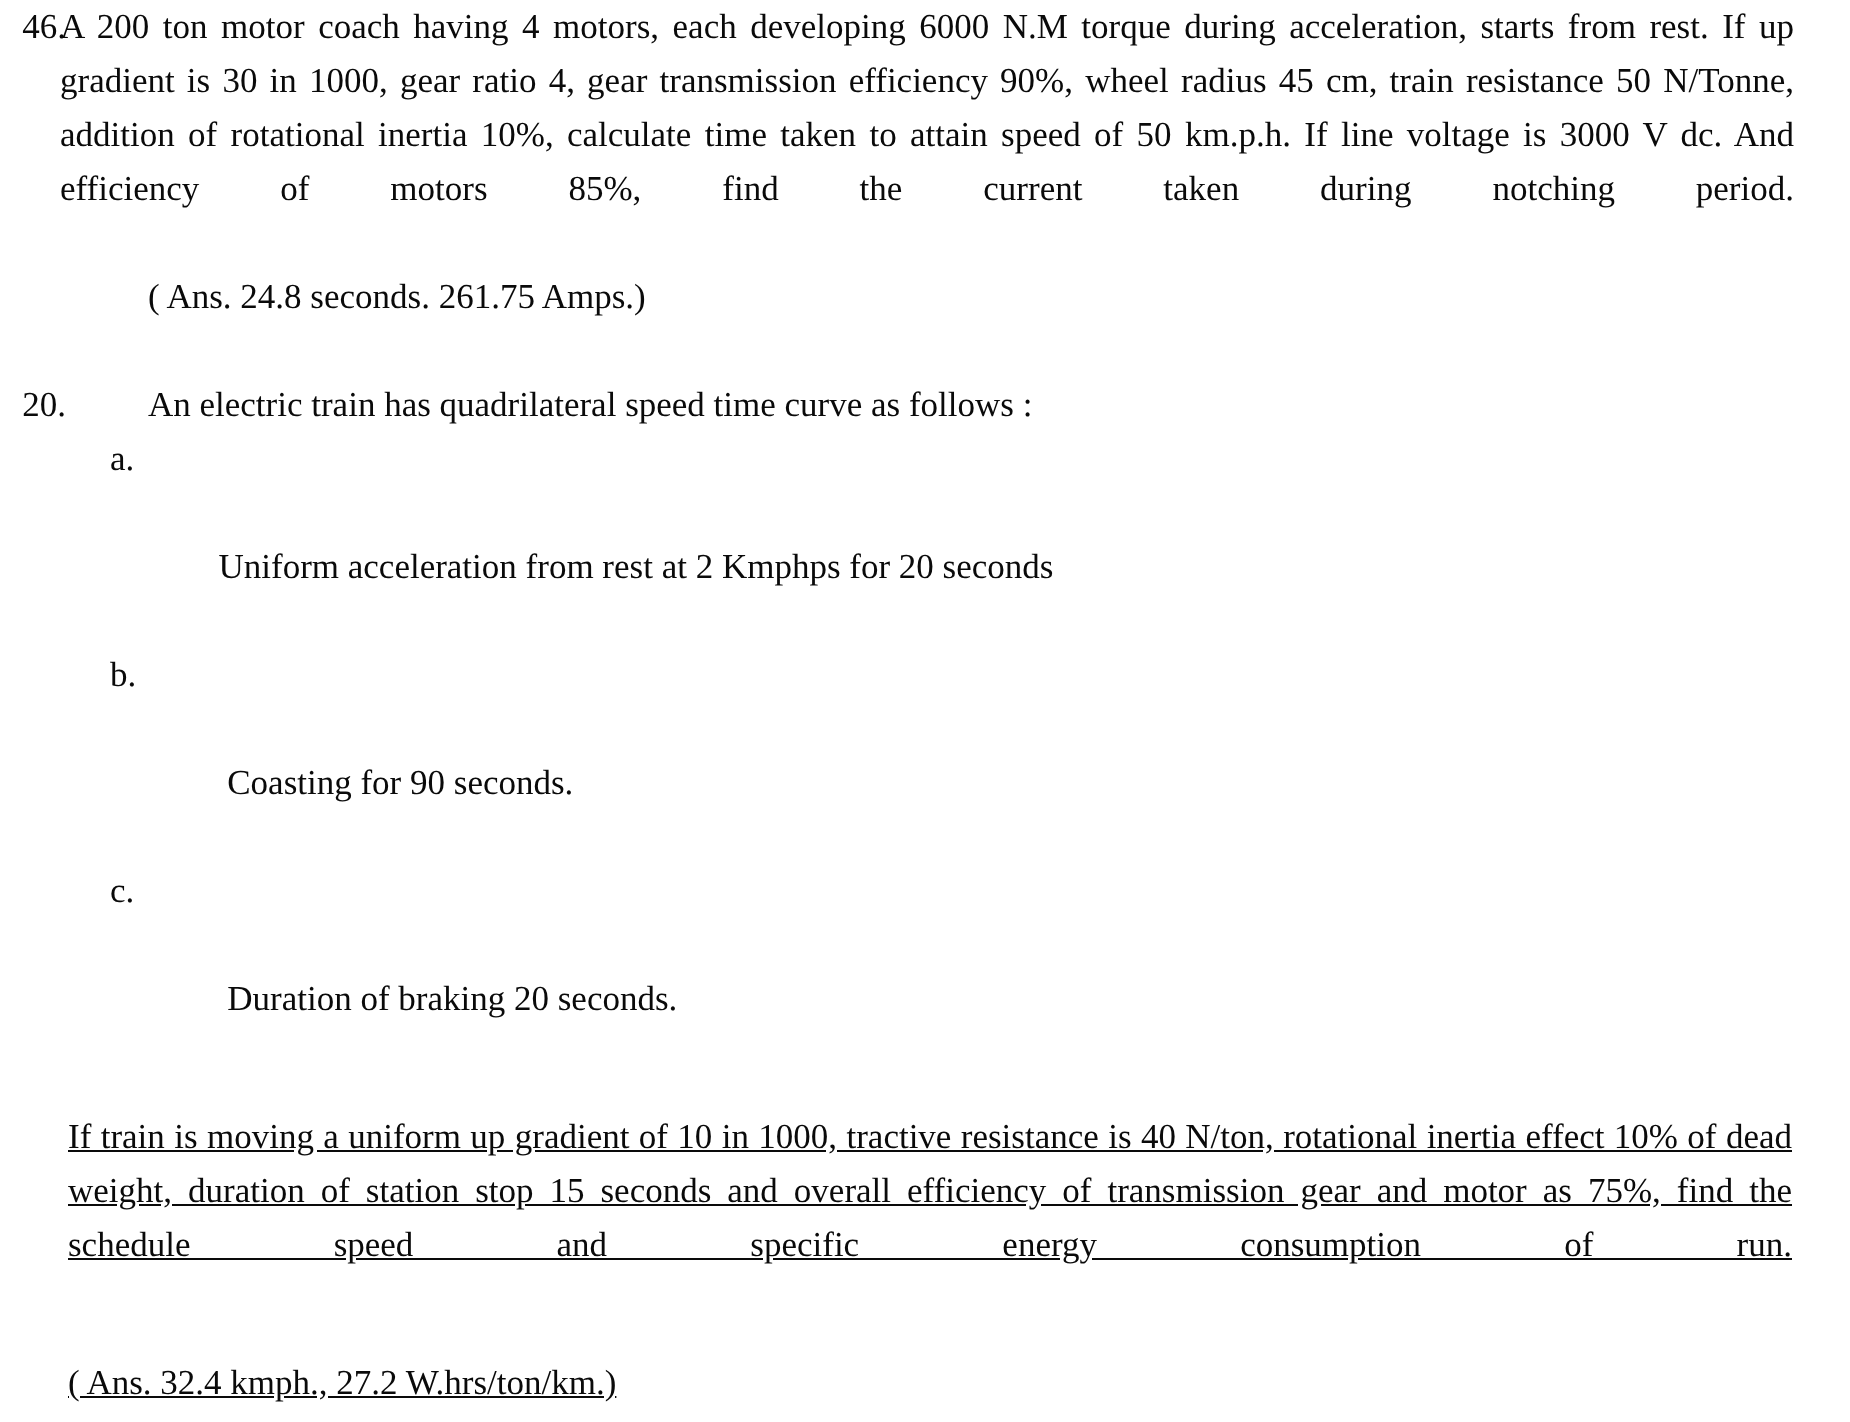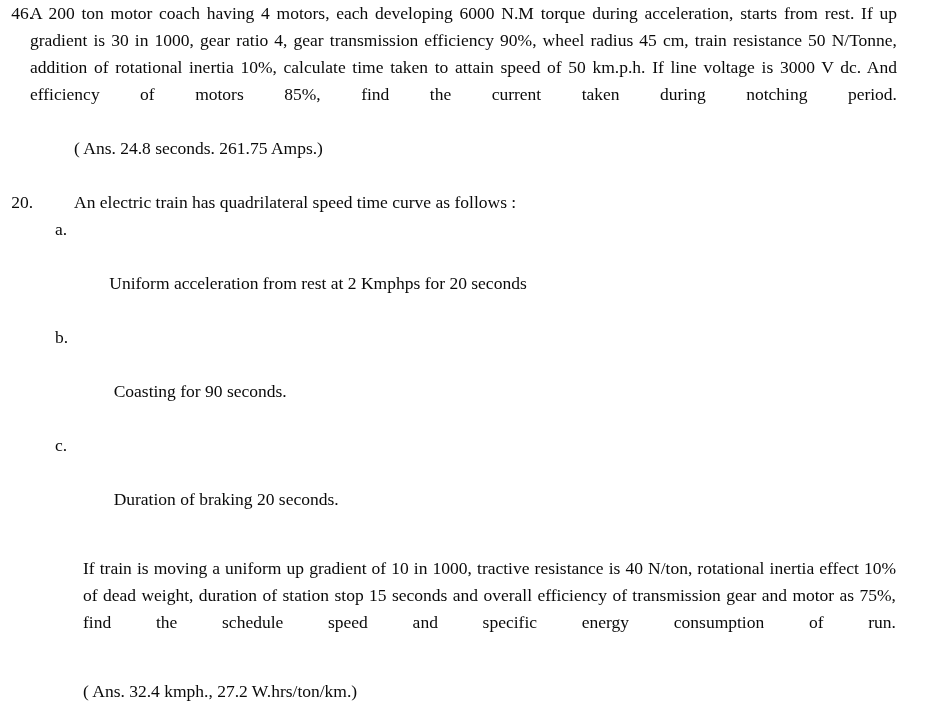--- a/index.html
+++ b/index.html
@@ -71,24 +71,25 @@
     white-space: pre-wrap;
   }
   ul.sublist > li > .marker {
     position: absolute;
     left: 55px;
     top: 0;
   }
 
   
   .inner {
-    padding-left: 83px;
+    padding-left: 34px;
     padding-right: 29px;
     text-align: justify;
     text-justify: inter-word;
+    text-decoration: underline;
   }
   .inner::after {
     content: "";
     display: inline-block;
     width: 100%;
   }
   .inner.nojust { text-align: left; padding-right: 0; }
   .inner.nojust::after { content: none; }
 
   .spacer-full { height: 27px; }

